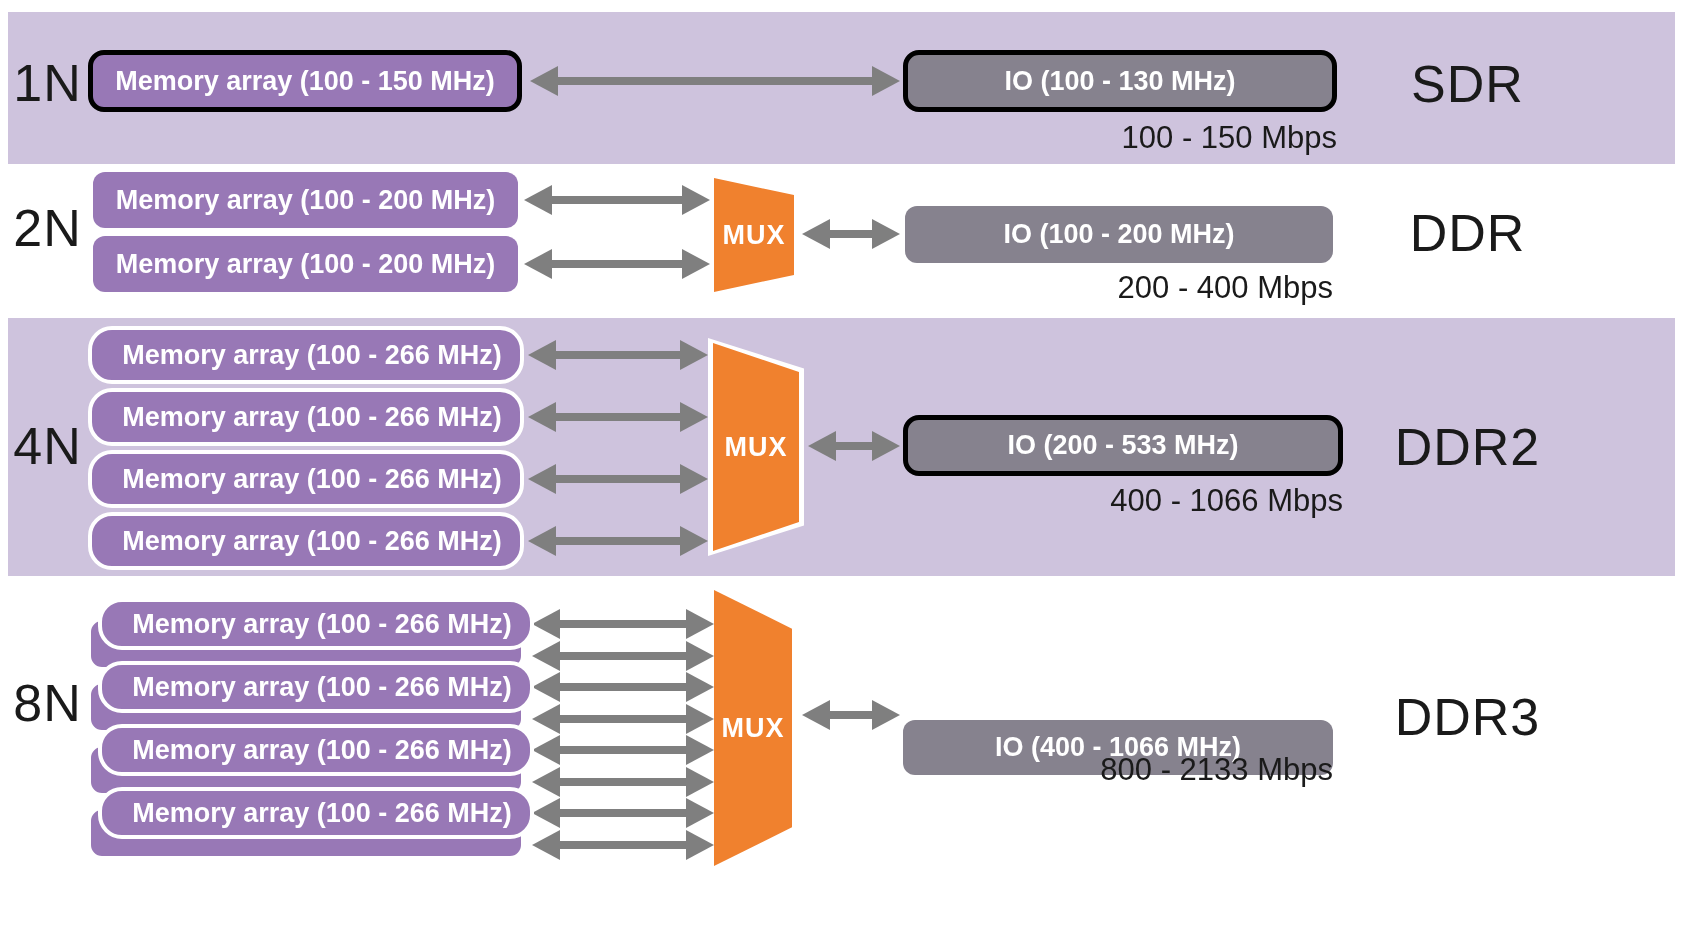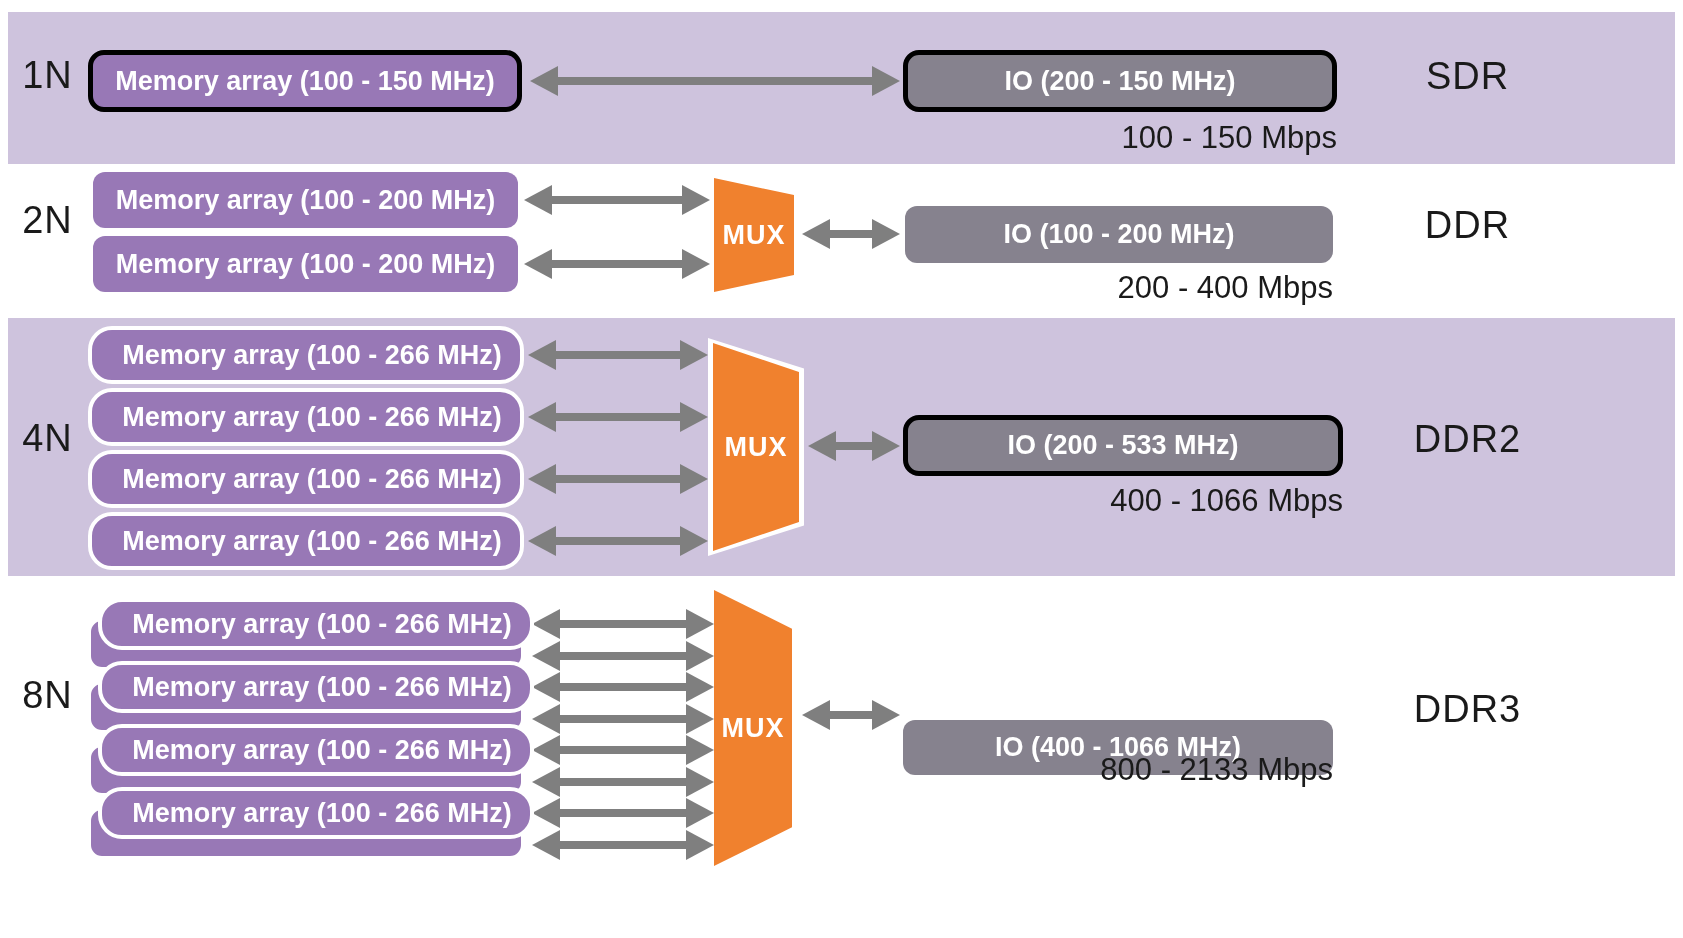--- a/index.html
+++ b/index.html
@@ -13,21 +13,21 @@
   html,body{margin:0;padding:0;}
   body{
     width:1683px;height:938px;background:#ffffff;position:relative;overflow:hidden;
     font-family:"Liberation Sans", sans-serif;
   }
   .band{position:absolute;left:8px;width:1667px;background:var(--lav);}
   .band-1{top:12px;height:152px;}
   .band-3{top:318px;height:258px;}
 
   .sidelabel,.stdlabel{
-    position:absolute;color:var(--ink);font-size:38px;line-height:1.05;
+    position:absolute;color:var(--ink);font-size:52px;line-height:1.05;
     text-align:center;letter-spacing:1px;
   }
   .sidelabel{left:5px;width:85px;}
   .stdlabel{left:1355px;width:225px;}
 
   .abox{
     position:absolute;background:var(--purple);color:#fff;font-weight:bold;
     display:flex;align-items:center;justify-content:center;
     font-size:27px;border-radius:14px;box-sizing:border-box;white-space:nowrap;
   }
@@ -83,21 +83,21 @@
 
 <div class="sidelabel" style="top:56px;">1N</div>
 
 <div class="abox wborder5" style="left:88px;top:50px;width:434px;height:62px;">
   <span>Memory array (100 - 150 MHz)</span>
 </div>
 
 <div class="darrow" style="left:558px;top:77px;width:314px;"></div>
 
 <div class="iobox wborder5" style="left:903px;top:50px;width:434px;height:62px;">
-  <span>IO (200 - 150 MHz)</span>
+  <span>IO (100 - 130 MHz)</span>
 </div>
 
 <div class="stdlabel" style="top:57px;">SDR</div>
 
 <div class="rate" style="left:903px;width:434px;top:120px;">100 - 150 Mbps</div>
 
 <div class="sidelabel" style="top:201px;">2N</div>
 
 <div class="abox" style="left:93px;top:172px;width:425px;height:56px;border-radius:12px;">
   <span>Memory array (100 - 200 MHz)</span>

